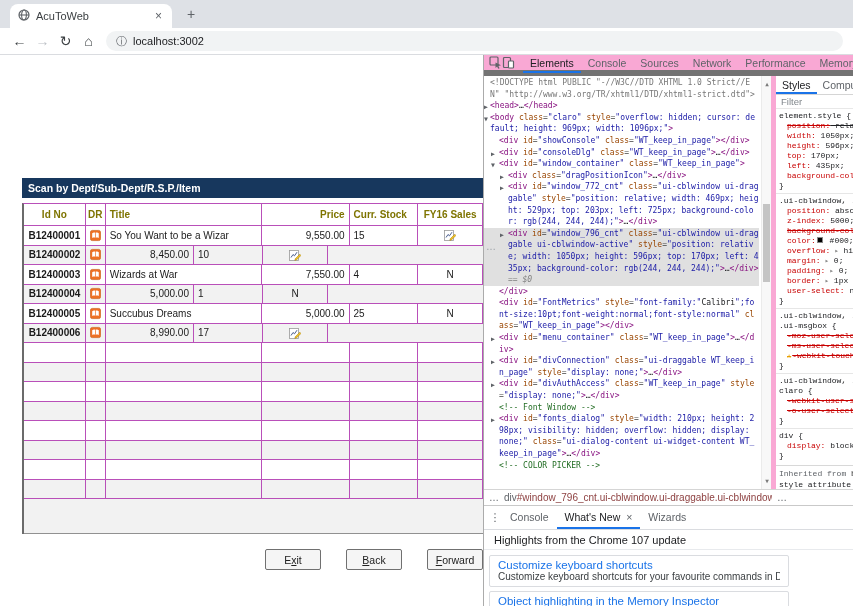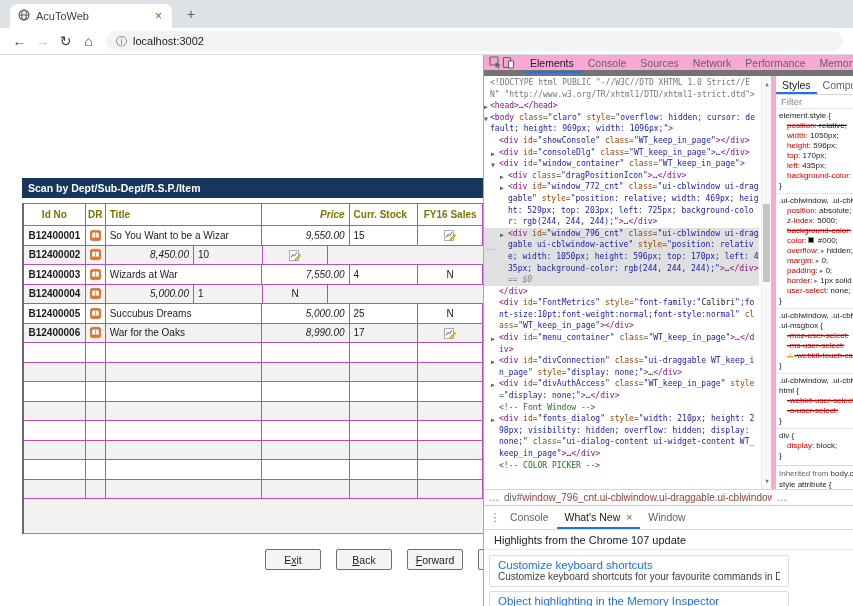--- a/index.html
+++ b/index.html
@@ -27,27 +27,27 @@
   
   .app-window { position:absolute; left:22px; top:178px; width:461px; }
   .titlebar { height:20px; background:var(--navy,#17375D); color:#fff; font-weight:bold;
               font-size:10.5px; padding:4px 0 0 6px; }
   .grid { margin-top:5px; border-left:2px solid #6B6B6B; border-top:1px solid var(--magenta,#B94FB9); }
   .row { display:flex; height:19.5px; border-bottom:1px solid var(--magenta,#B94FB9); background:#fff; }
   .row.alt { background:var(--stripe,#F2F2F2); }
   .row.hdr { height:22px; }
   .cell { border-right:1px solid var(--magenta,#B94FB9); overflow:hidden; white-space:nowrap;
           display:flex; align-items:center; font-size:10px; color:#1A1A1A; padding:0 4px; }
-  .ca-c { justify-content:center; } .ca-r { justify-content:flex-end;font-style:italic; }
+  .ca-c { justify-content:center; } .ca-r { justify-content:flex-end; }
   .hdr .cell { font-weight:bold; color:var(--olive,#7E7400); }
   .id-cell { font-weight:bold; }
   .grid-footer { height:35px; background:#F2F2F2; border-bottom:1px solid #919191; }
   .icon-wrap { display:flex; align-items:center; justify-content:center; width:100%; }
 
-  .btnbar { position:absolute; left:265px; top:549px; display:flex; gap:15px; }
+  .btnbar { position:absolute; left:265px; top:549px; display:flex; gap:25px; }
   .cmd-btn { width:56px; height:21px; font-size:10.5px; font-family:"Liberation Sans",sans-serif;
              color:#222; background:#F5F5F5; border:1px solid #707070; border-radius:2px; }
 
   
   .devtools { position:absolute; left:483px; top:55px; width:370px; height:551px; background:#fff;
               border-left:1px solid #ABABAB; }
   .dt-toolbar { height:21px; background:#f9a8d4; border-bottom:6px solid #737373; display:flex;
                 align-items:center; padding-left:5px; }
   .dt-icon { width:18px; display:flex; justify-content:center; }
   .dt-sep { width:1px; height:13px; background:#D0D0D0; margin:0 4px; }
@@ -70,21 +70,21 @@
   .sc-ar.up { top:2px; } .sc-ar.down { bottom:2px; }
   .sc-thumb { position:absolute; left:1px; top:128px; width:7px; height:78px; background:#C4C4C4; }
   .dt-handle { position:absolute; left:2px; top:186px; color:#9AA0A6; font-size:10px; letter-spacing:1px; }
 
   .styles { flex:1; border-left:5px solid #f9a8d4; display:flex; flex-direction:column; overflow:hidden; }
   .st-tabs { height:19px; border-bottom:1px solid #D5D5D5; display:flex; }
   .st-tab { padding:0 6px; line-height:18px; font-size:10.5px; color:#5F6368; }
   .st-tab.active { color:#202124; box-shadow:inset 0 -2px 0 var(--blue,#1A73E8); }
   .st-filter { height:14px; line-height:14px; font-size:9.5px; color:#80868B; padding-left:5px;
                border-bottom:1px solid #E8E8E8; }
-  #rules { flex:1; overflow:hidden; font-family:Liberation Sans, sans-serif; font-size:8px;
+  #rules { flex:1; overflow:hidden; font-family:Liberation Mono, monospace; font-size:8px;
            line-height:10px; padding-top:2px; }
   .s-line { white-space:nowrap; overflow:hidden; padding-left:3px; color:#202124; }
   .s-line.prop { padding-left:11px; }
   .p-name { color:#C80000; } .p-val { color:#202124; }
   .strike span { text-decoration:line-through; }
   .p-arrow { color:#8A8A8A; font-size:7px; }
   .swatch { display:inline-block; width:6px; height:6px; border:1px solid #888; margin:0 2px 0 1px; }
   .warn-ic { color:#E8A000; font-size:7px; margin-right:1px; }
   .s-line.sep { border-top:1px solid #E6E6E6; margin-top:2px; padding-top:2px; }
   .s-line.inh { color:#5F6368; border-top:1px solid #D8D8D8; margin-top:4px; padding:3px 0 1px 3px; }
@@ -308,23 +308,20 @@
               <span class="id-cell">B12400006</span>
             </div>
             <div class="cell ca-c" style="width: 20px;">
               <span class="icon-wrap">
                 <svg width="13" height="13" viewBox="0 0 14 14">
                   <rect x="0.5" y="0.5" width="13" height="13" rx="2.5" fill="#EE7125" stroke="#C85A12" stroke-width="0.8"></rect>
                   <path d="M2.8 4 C4.3 3.1 5.8 3.1 7 3.9 C8.2 3.1 9.7 3.1 11.2 4 L11.2 10.3 C9.7 9.5 8.2 9.5 7 10.3 C5.8 9.5 4.3 9.5 2.8 10.3 Z" fill="#fff"></path>
                   <path d="M7 3.9 L7 10.3" stroke="#EE7125" stroke-width="0.9"></path>
                 </svg>
               </span>
-            </div>
-            <div class="cell " style="width: 157px;">
-              <span>War for the Oaks</span>
             </div>
             <div class="cell ca-r" style="width: 88px;">
               <span>8,990.00</span>
             </div>
             <div class="cell " style="width: 69px;">
               <span>17</span>
             </div>
             <div class="cell ca-c" style="width: 65px;">
               <span class="icon-wrap">
                 <svg width="12" height="12" viewBox="0 0 12 12">
@@ -487,21 +484,21 @@
             <div class="s-line prop"><span class="p-name">border:</span><span class="p-arrow"> ▸</span><span class="p-val"> 1px solid</span></div>
             <div class="s-line prop"><span class="p-name">user-select:</span><span class="p-val"> none;</span></div>
             <div class="s-line close">}</div>
             <div class="s-line sel sep">.ui-cblwindow, .ui-cblwindow-active,</div>
             <div class="s-line sel">.ui-msgbox {</div>
             <div class="s-line prop strike"><span class="p-name">-moz-user-select:</span></div>
             <div class="s-line prop strike"><span class="p-name">-ms-user-select:</span></div>
             <div class="s-line prop strike"><span class="warn-ic">⚠</span><span class="p-name">-webkit-touch-callout:</span><span class="p-val"> </span></div>
             <div class="s-line close">}</div>
             <div class="s-line sel sep">.ui-cblwindow, .ui-cblwindow-active,</div>
-            <div class="s-line sel">html {</div>
+            <div class="s-line sel">claro {</div>
             <div class="s-line prop strike"><span class="p-name">-webkit-user-select:</span><span class="p-val"> </span></div>
             <div class="s-line prop strike"><span class="p-name">-o-user-select:</span></div>
             <div class="s-line close">}</div>
             <div class="s-line sel sep">div {</div>
             <div class="s-line prop"><span class="p-name">display:</span><span class="p-val"> block;</span></div>
             <div class="s-line close">}</div>
             <div class="s-line inh"><span>Inherited from </span><b>body.claro</b></div>
             <div class="s-line sel">style attribute {</div>
           </div>
       </div>
@@ -518,21 +515,21 @@
         <span class="dw-menu">⋮</span>
         <span id="dw-tabs" style="display:flex">
             <span class="dw-tab">
               <span>Console</span>
             </span>
             <span class="dw-tab active">
               <span>What's New</span>
               <span class="dw-close">×</span>
             </span>
             <span class="dw-tab">
-              <span>Window</span>
+              <span>Wizards</span>
             </span>
           </span>
       </div>
       <div class="dw-header">Highlights from the Chrome 107 update</div>
       <div class="cards" id="cards">
           <div class="card">
             <div class="card-title">Customize keyboard shortcuts</div>
             <div class="card-body">Customize keyboard shortcuts for your favourite commands in DevTools.</div>
           </div>
           <div class="card">

